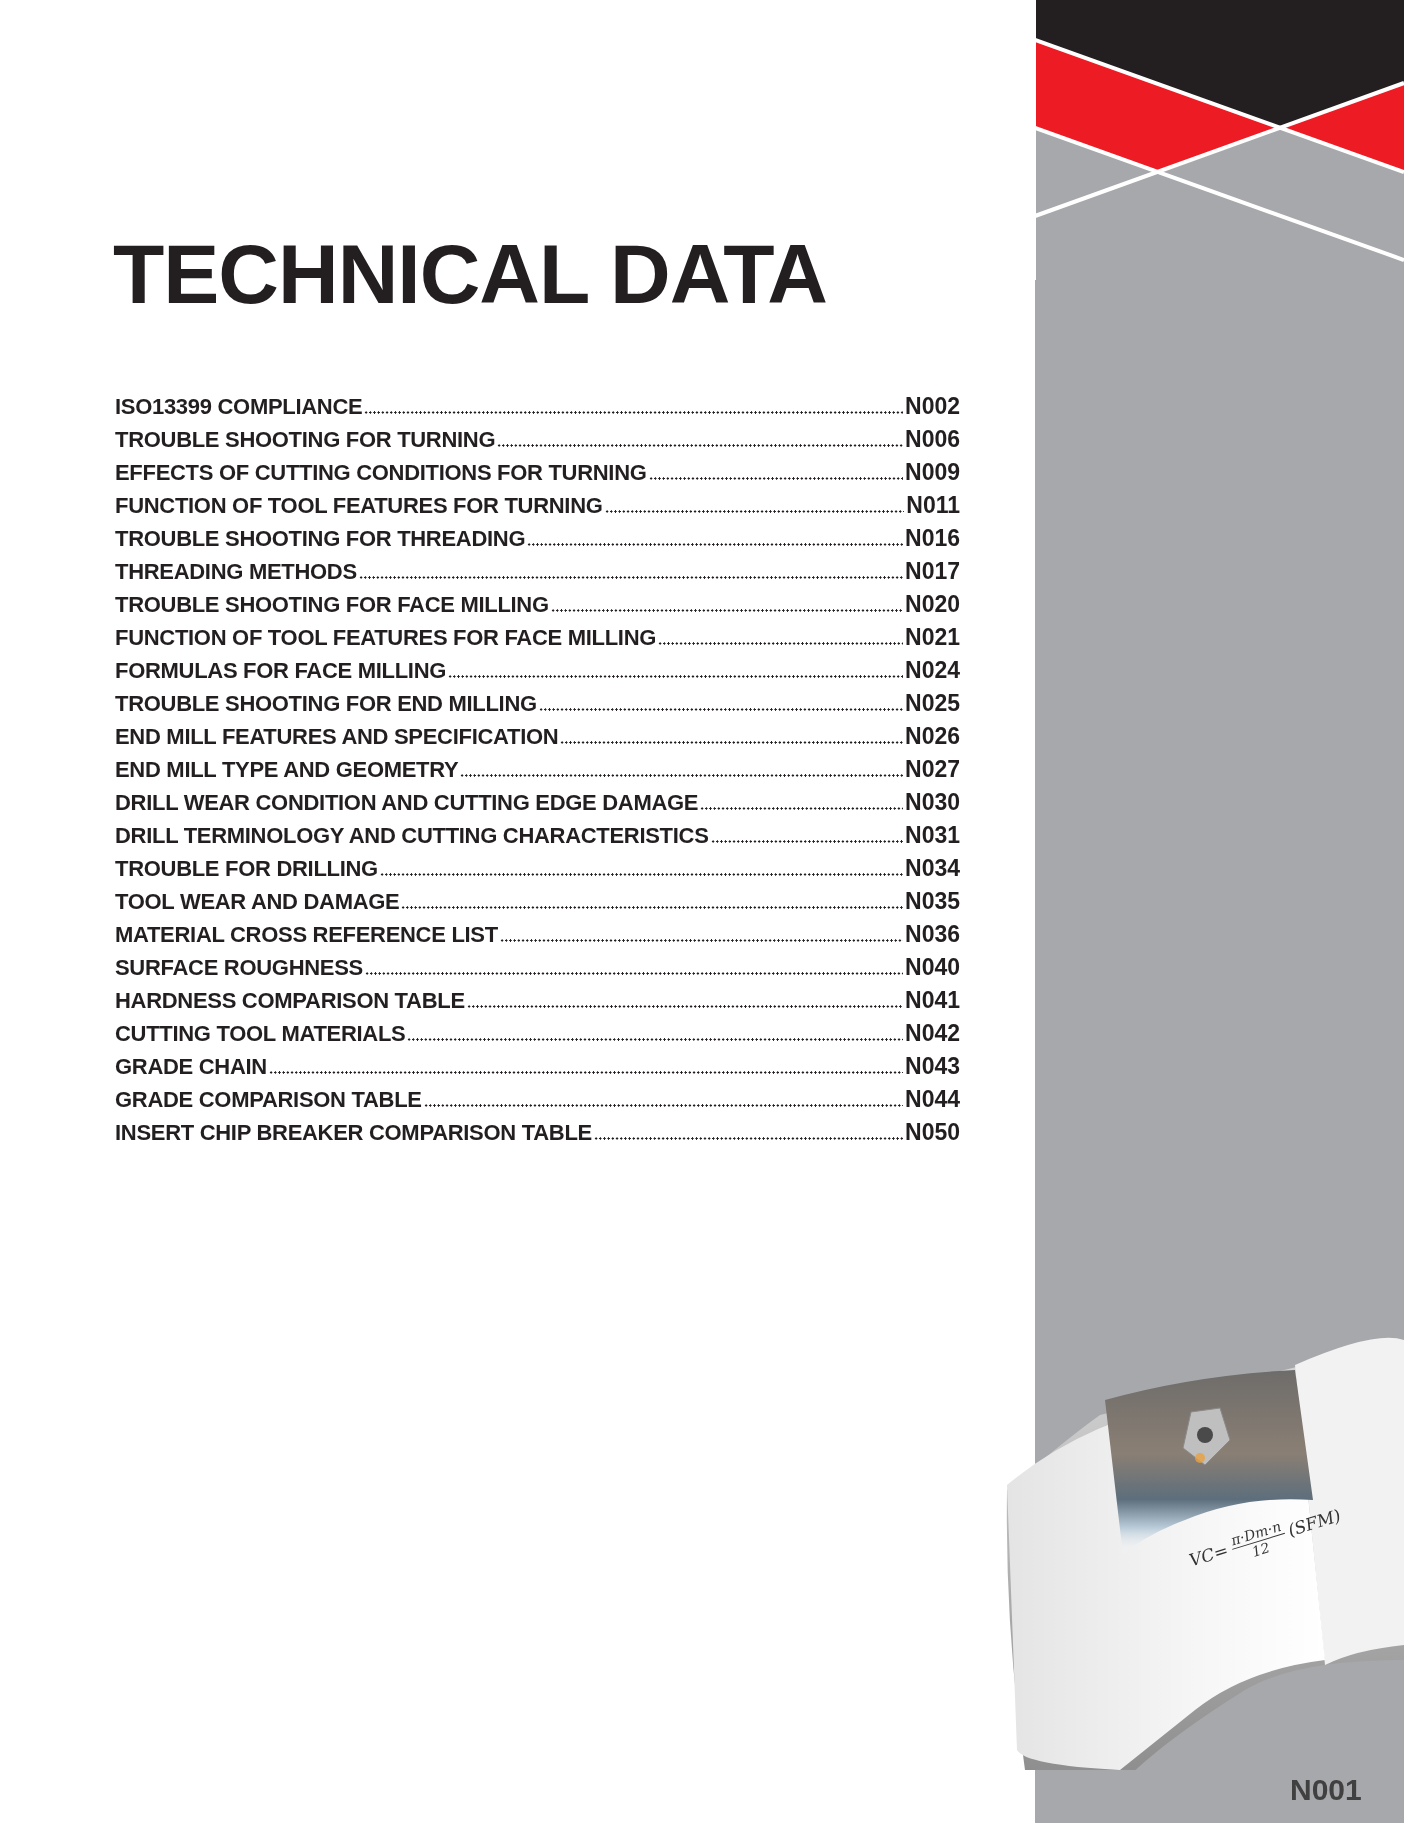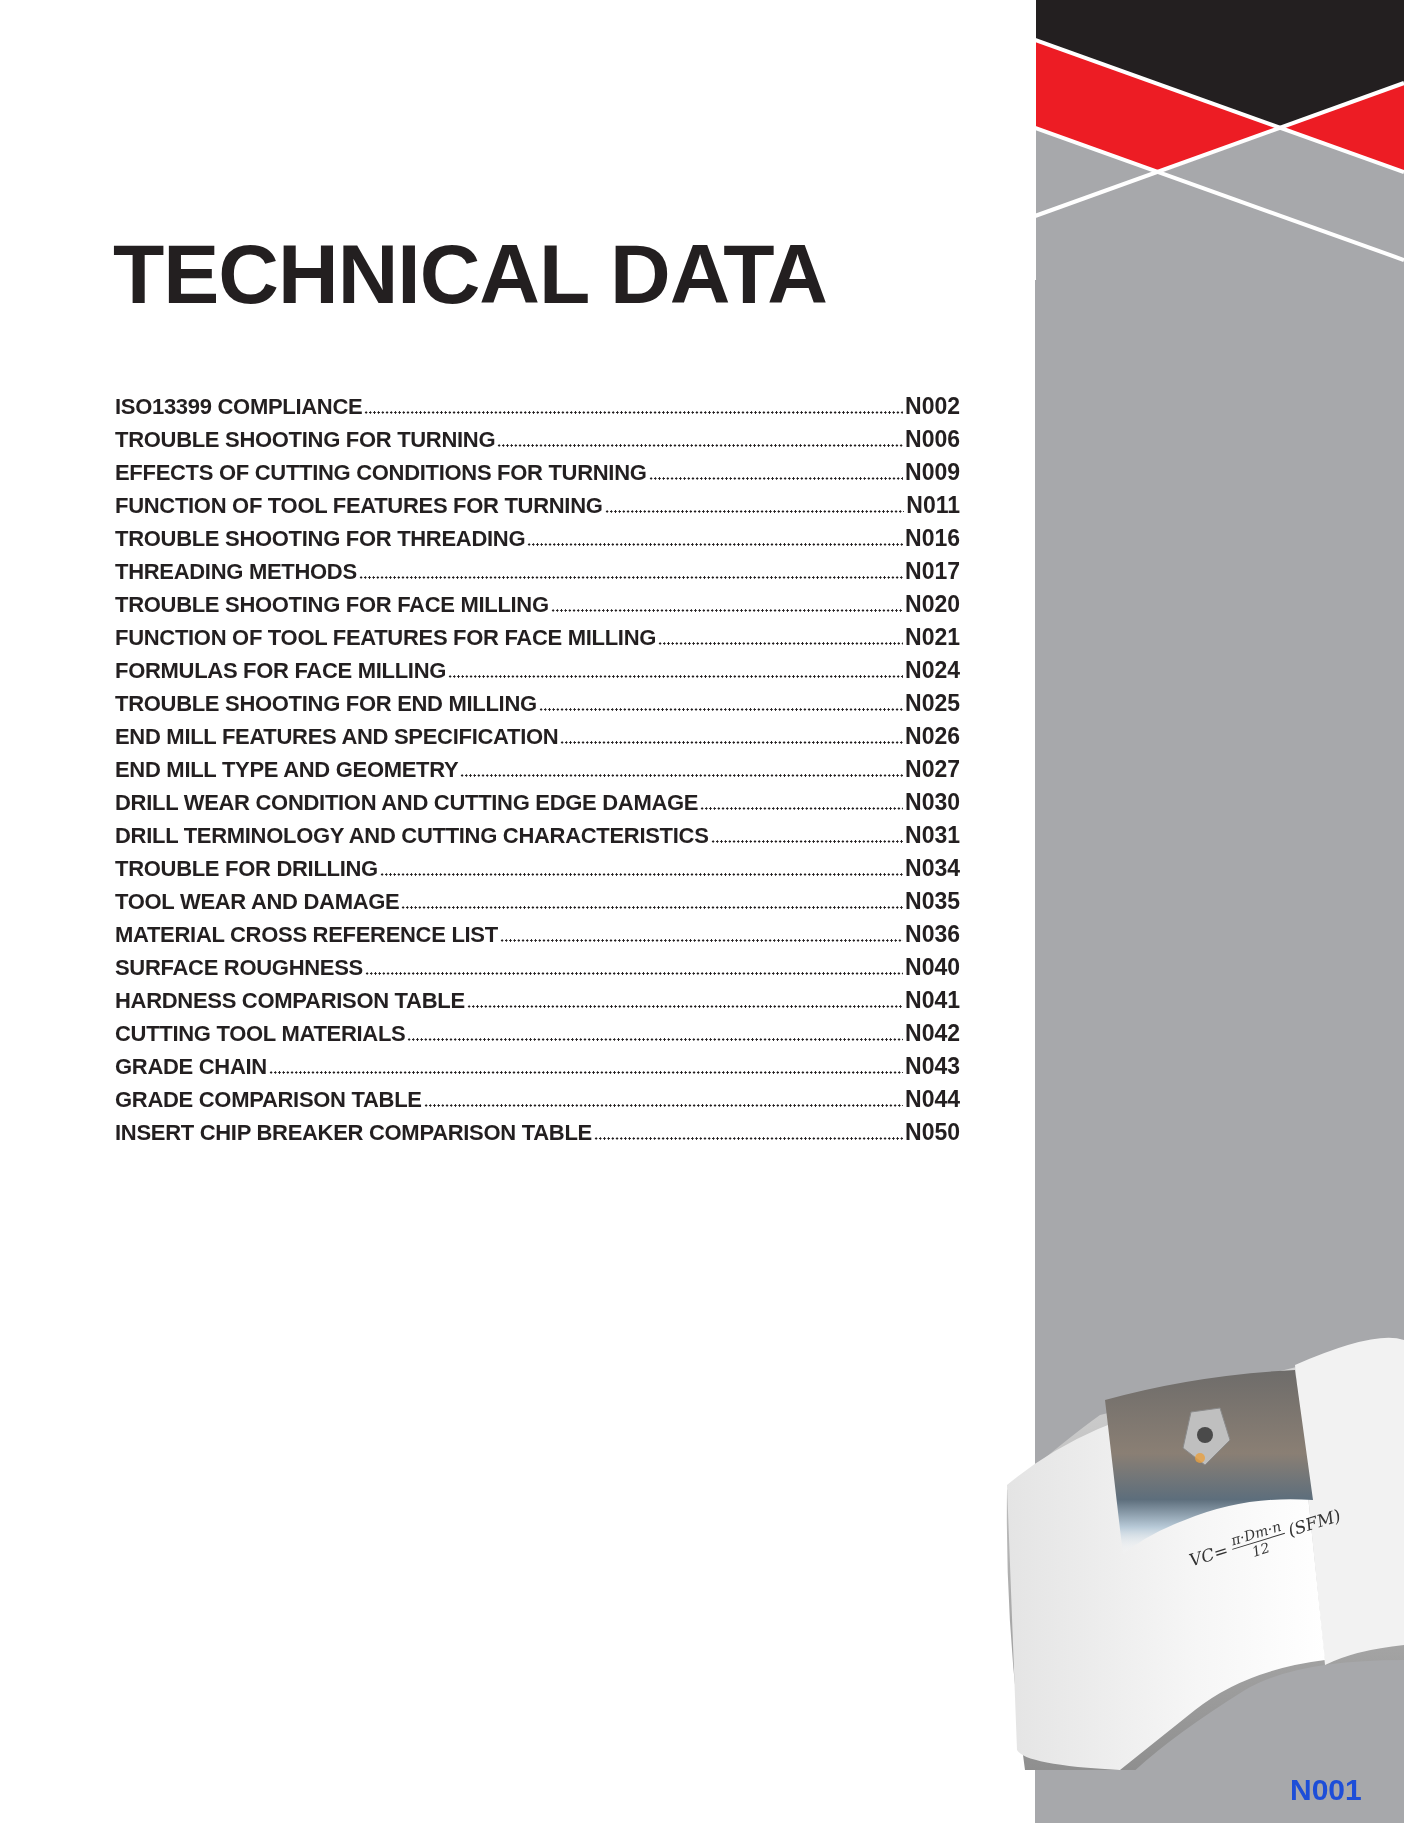--- a/index.html
+++ b/index.html
@@ -28,21 +28,21 @@
   }
   .toc-label { white-space: nowrap; letter-spacing: -0.3px; transform-origin: left; }
   .toc-leader {
     flex: 1; margin: 0 2px; height: 3px; align-self: flex-end; margin-bottom: 9px;
     background-image: radial-gradient(circle, #231f20 1.1px, transparent 1.3px);
     background-size: 4.2px 3px; background-repeat: repeat-x;
   }
   .toc-page { white-space: nowrap; font-size: 23px; }
   .page-number {
     position: absolute; left: 1290px; top: 1773px;
-    font-size: 30px; font-weight: bold; color: #1d4ed8;
+    font-size: 30px; font-weight: bold; color: #404040;
   }
   .book {
     position: absolute; left: 995px; top: 1330px; width: 409px; height: 440px;
   }
   .formula {
     position: absolute; left: 1195px; top: 1545px;
     font-family: "DejaVu Serif", serif; font-style: italic; font-size: 17px; color: #333;
     transform: rotate(-17deg); transform-origin: left bottom; white-space: nowrap;
   }
   .formula .frac { display: inline-block; text-align: center; vertical-align: middle; margin: 0 4px; }

